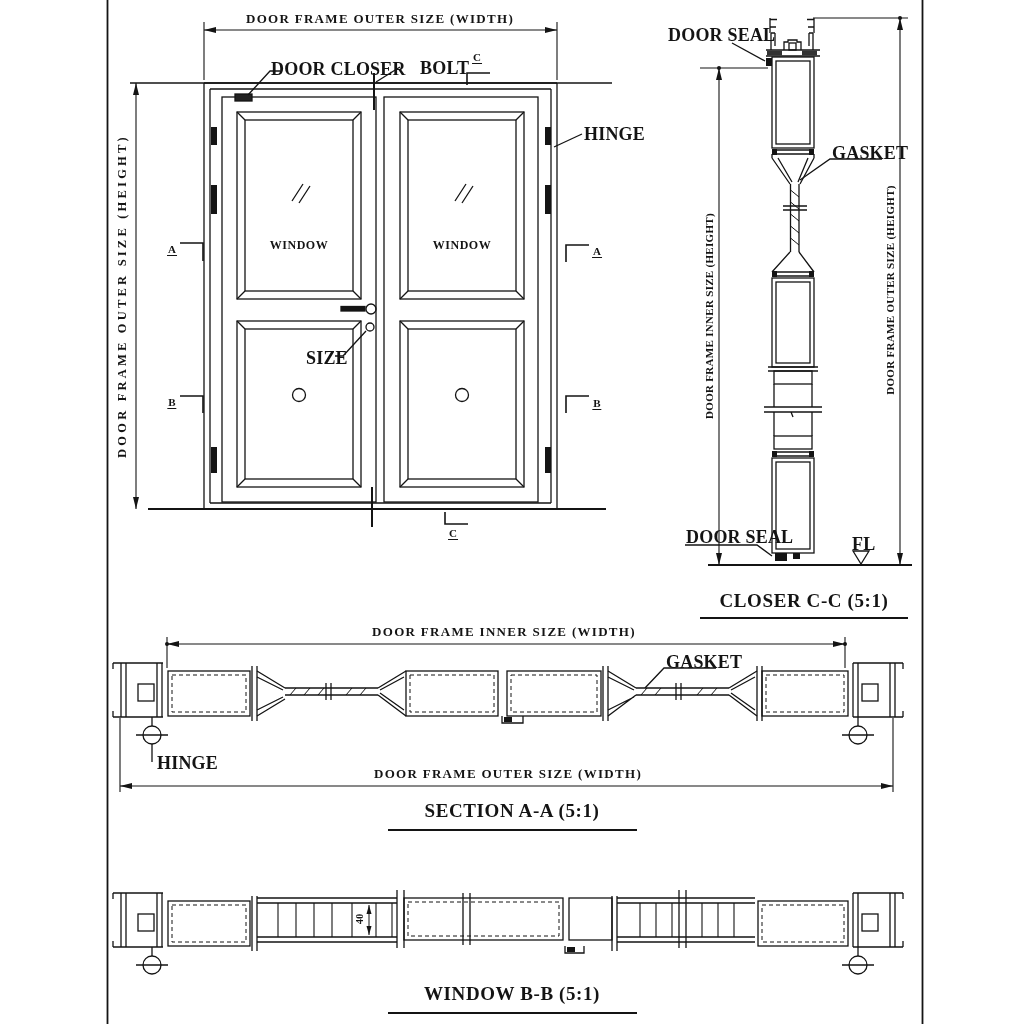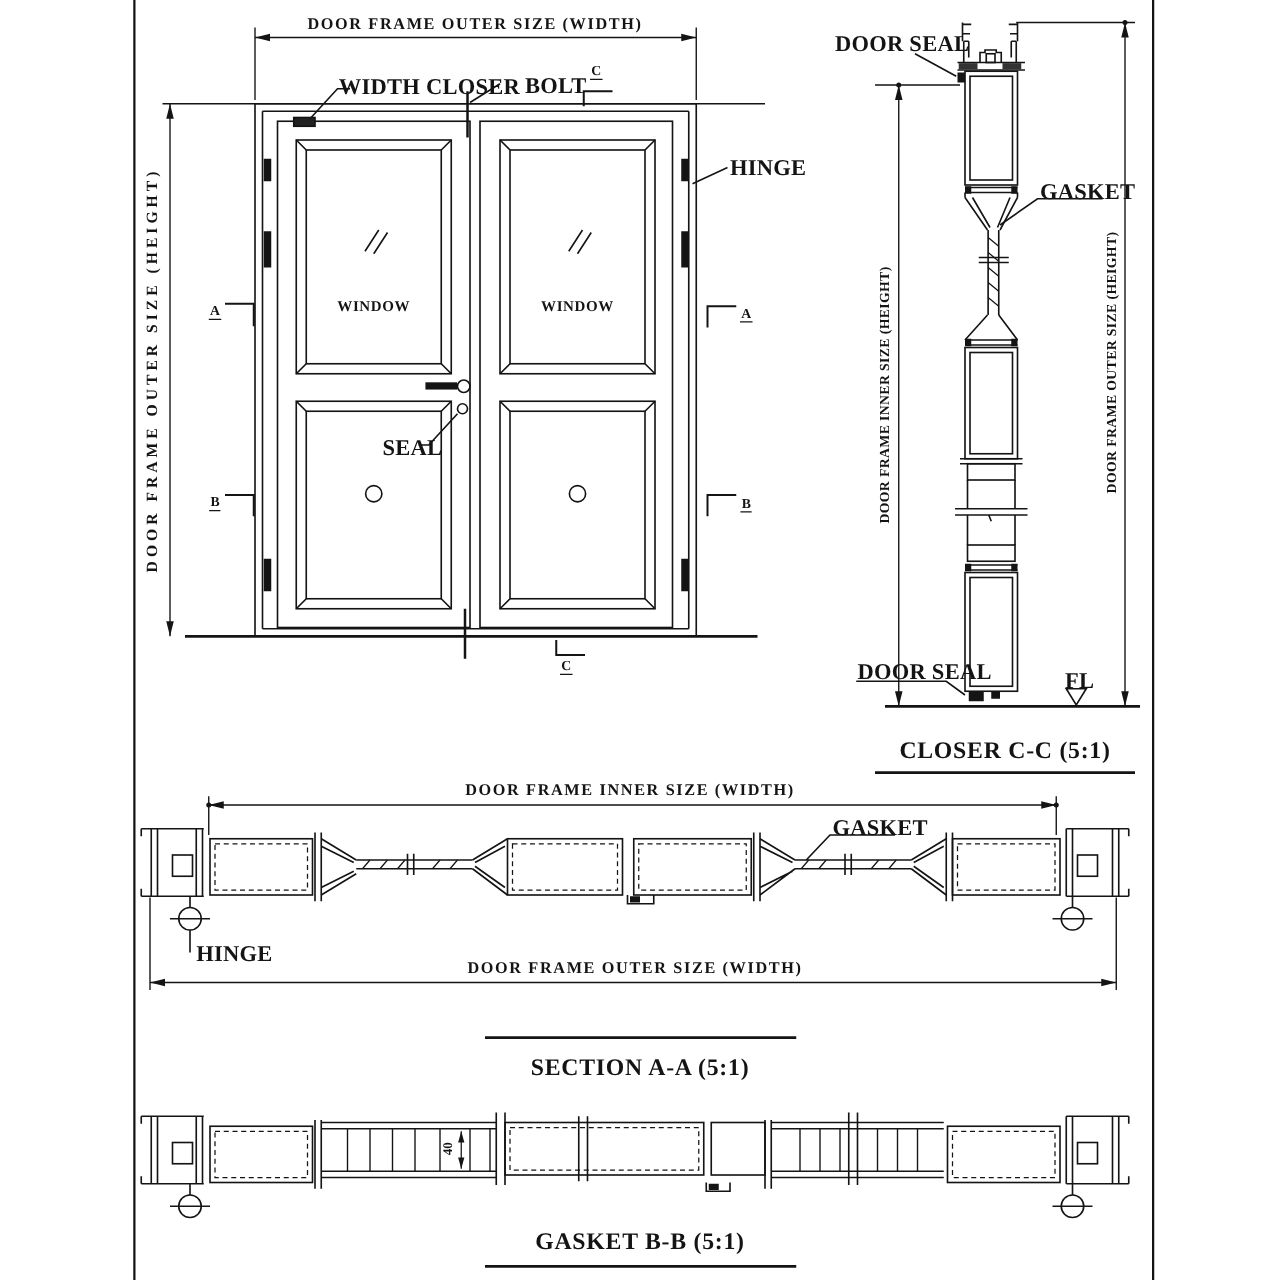--- a/index.html
+++ b/index.html
@@ -254,44 +254,44 @@
     <path d="M388 1013 H637" stroke-width="2.2"></path>
   </g>
   <g fill="#141414" stroke="none">
     <polygon points="369,905 366.5,914 371.5,914"></polygon>
         <polygon points="369,935 366.5,926 371.5,926"></polygon>
   </g>
 </svg>
 
 <span class="lab dim ctr" style="left:380px;top:12px;">DOOR FRAME OUTER SIZE (WIDTH)</span>
 <span class="lab vdimA vert" style="left:122px;top:296px;">DOOR FRAME OUTER SIZE (HEIGHT)</span>
-<span class="lab s12" style="left:271px;top:60px;">WIDTH CLOSER</span>
+<span class="lab s12" style="left:271px;top:60px;">DOOR CLOSER</span>
 <span class="lab s12" style="left:420px;top:59px;">BOLT</span>
 <span class="lab s12" style="left:584px;top:125px;">HINGE</span>
 <span class="lab bold12 ctr" style="left:299px;top:239px;">WINDOW</span>
 <span class="lab bold12 ctr" style="left:462px;top:239px;">WINDOW</span>
-<span class="lab s12" style="left:306px;top:349px;">SEAL</span>
+<span class="lab s12" style="left:306px;top:349px;">SIZE</span>
 
 <span class="lab mk ctr" style="left:172px;top:244px;">A</span>
 <span class="lab mk ctr" style="left:597px;top:246px;">A</span>
 <span class="lab mk ctr" style="left:172px;top:397px;">B</span>
 <span class="lab mk ctr" style="left:597px;top:398px;">B</span>
 <span class="lab mk ctr" style="left:477px;top:52px;">C</span>
 <span class="lab mk ctr" style="left:453px;top:528px;">C</span>
 
 <span class="lab s12" style="left:668px;top:26px;">DOOR SEAL</span>
 <span class="lab s12" style="left:832px;top:144px;">GASKET</span>
 <span class="lab vdimC vert" style="left:709px;top:316px;">DOOR FRAME INNER SIZE (HEIGHT)</span>
 <span class="lab vdimC vert" style="left:890px;top:290px;">DOOR FRAME OUTER SIZE (HEIGHT)</span>
 <span class="lab s12" style="left:686px;top:528px;">DOOR SEAL</span>
 <span class="lab s12" style="left:852px;top:535px;text-align:center;">FL</span>
 <span class="lab title ctr" style="left:804px;top:591px;">CLOSER C-C (5:1)</span>
 
 <span class="lab dim ctr" style="left:504px;top:625px;">DOOR FRAME INNER SIZE (WIDTH)</span>
 <span class="lab s12" style="left:666px;top:653px;">GASKET</span>
 <span class="lab s12" style="left:157px;top:754px;">HINGE</span>
 <span class="lab dim ctr" style="left:508px;top:767px;">DOOR FRAME OUTER SIZE (WIDTH)</span>
-<span class="lab title ctr" style="left:512px;top:801px;margin-top:44px;">SECTION A-A (5:1)</span>
+<span class="lab title ctr" style="left:512px;top:801px;">SECTION A-A (5:1)</span>
 
 <span class="lab tiny vert" style="left:360px;top:919px;">40</span>
-<span class="lab title ctr" style="left:512px;top:984px;">GASKET B-B (5:1)</span>
+<span class="lab title ctr" style="left:512px;top:984px;">WINDOW B-B (5:1)</span>
 
 </div>
 
 </body></html>

